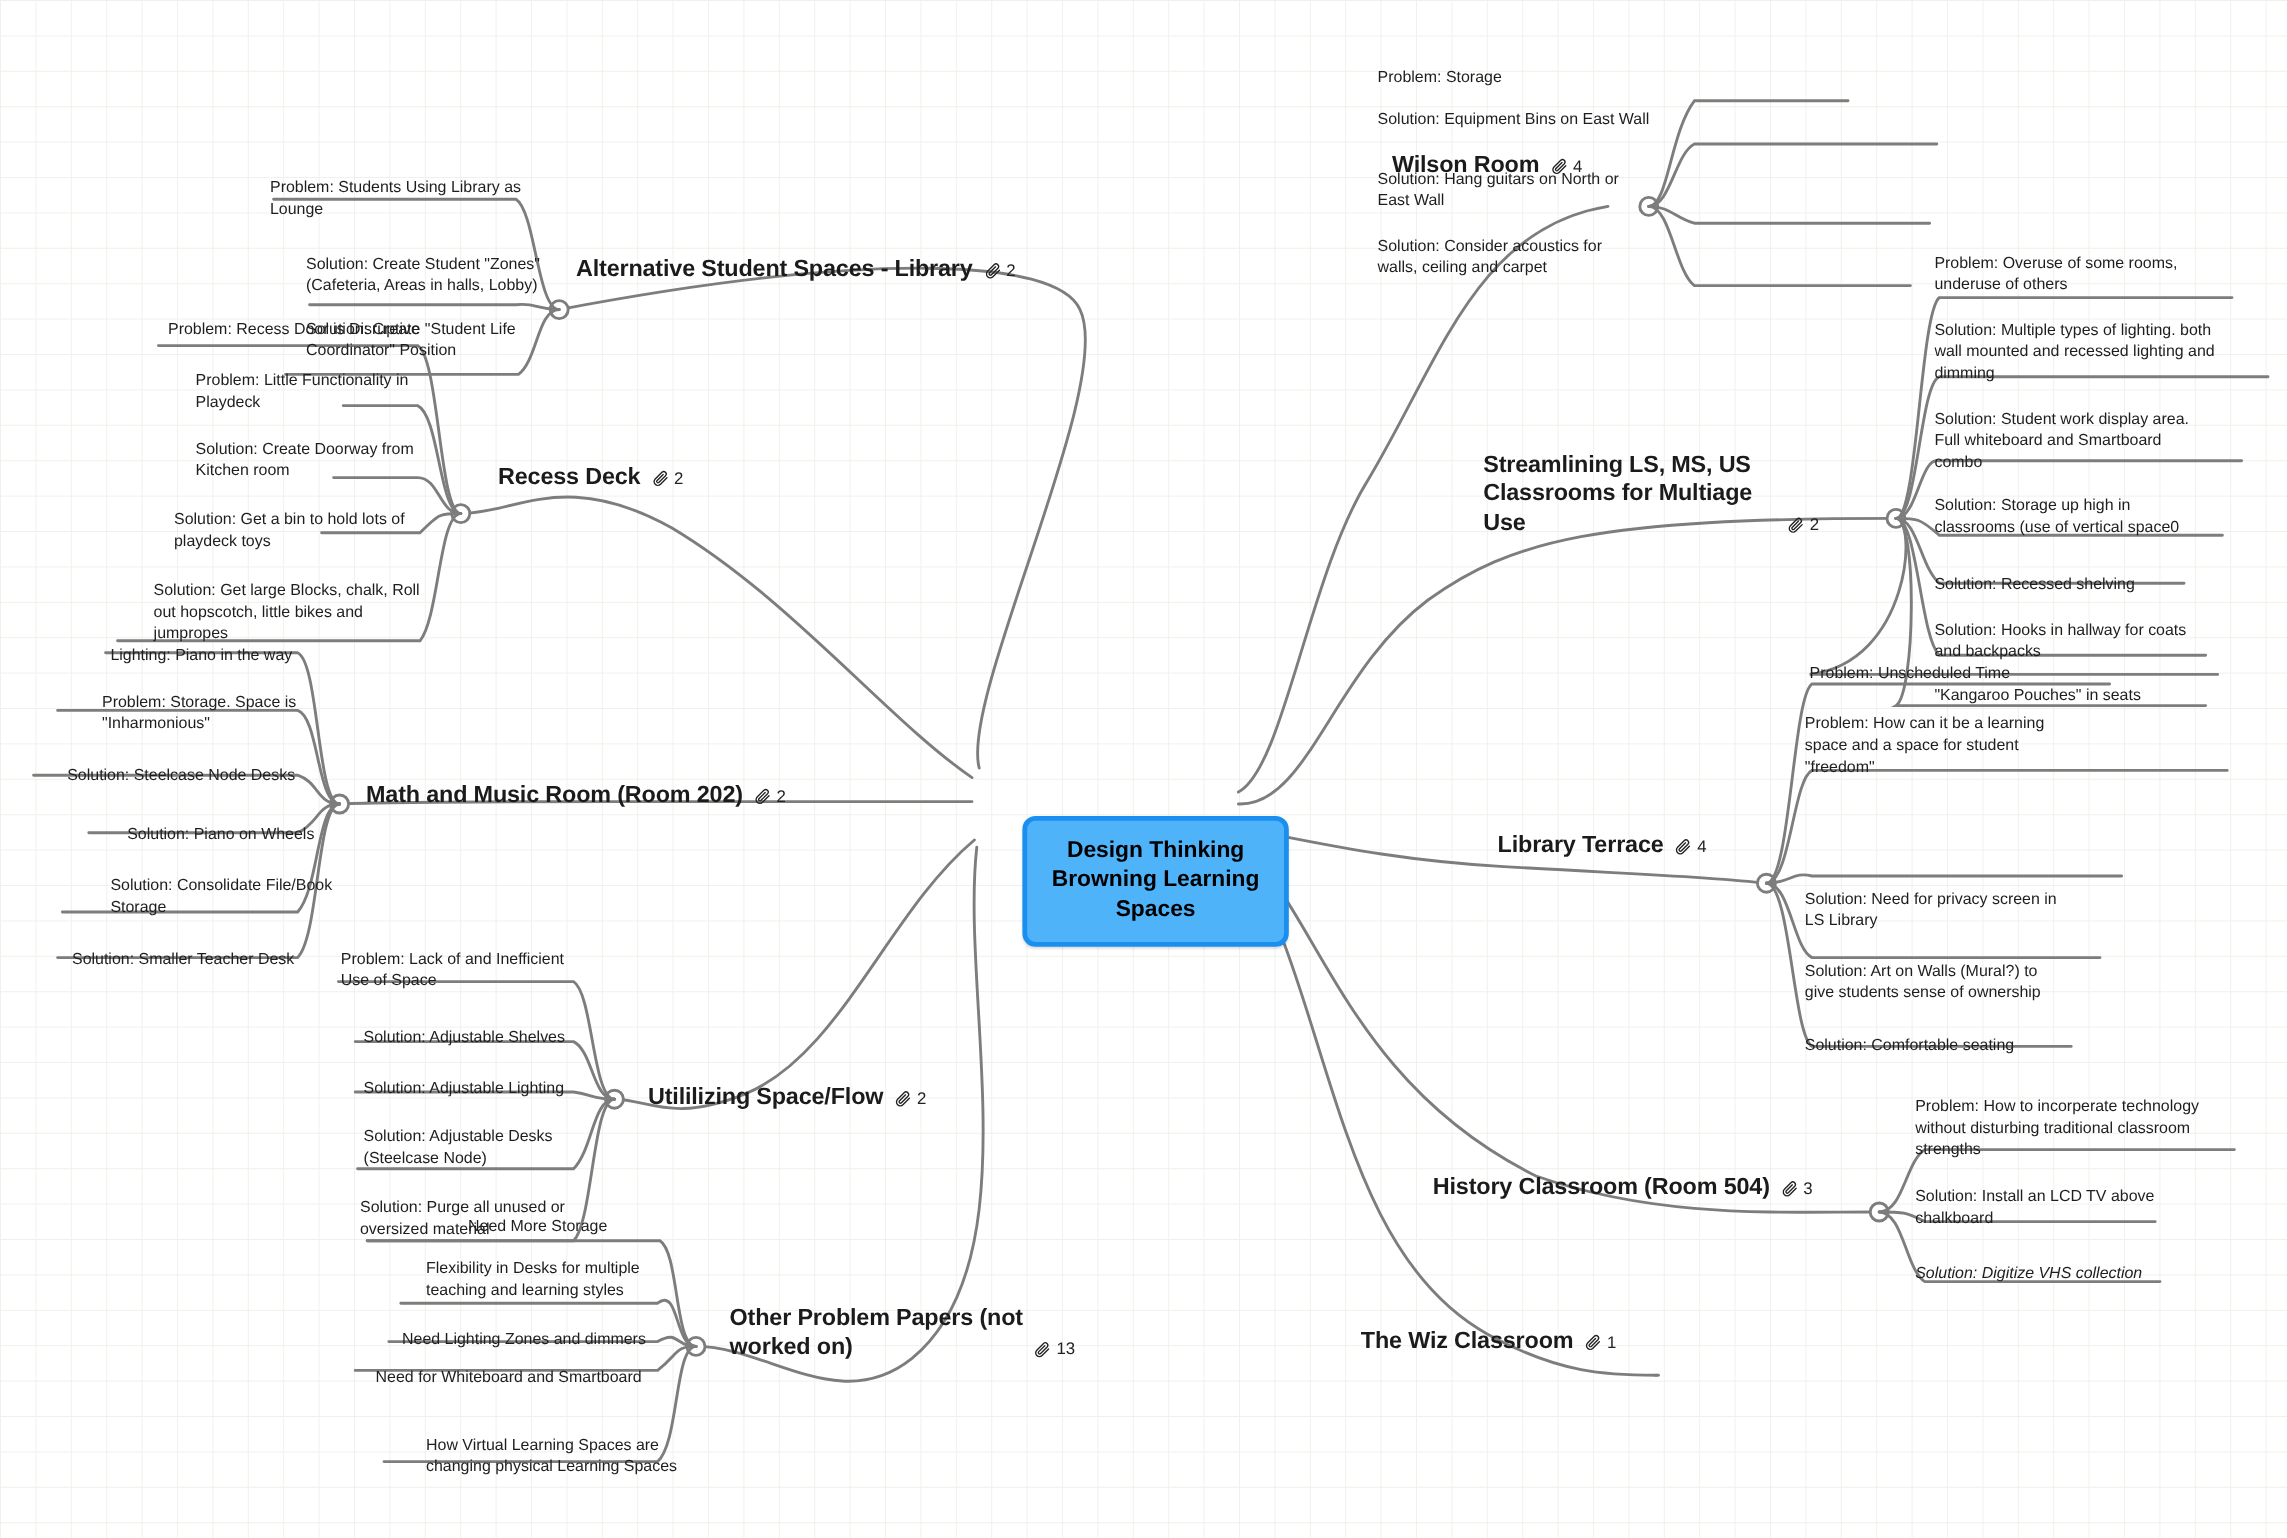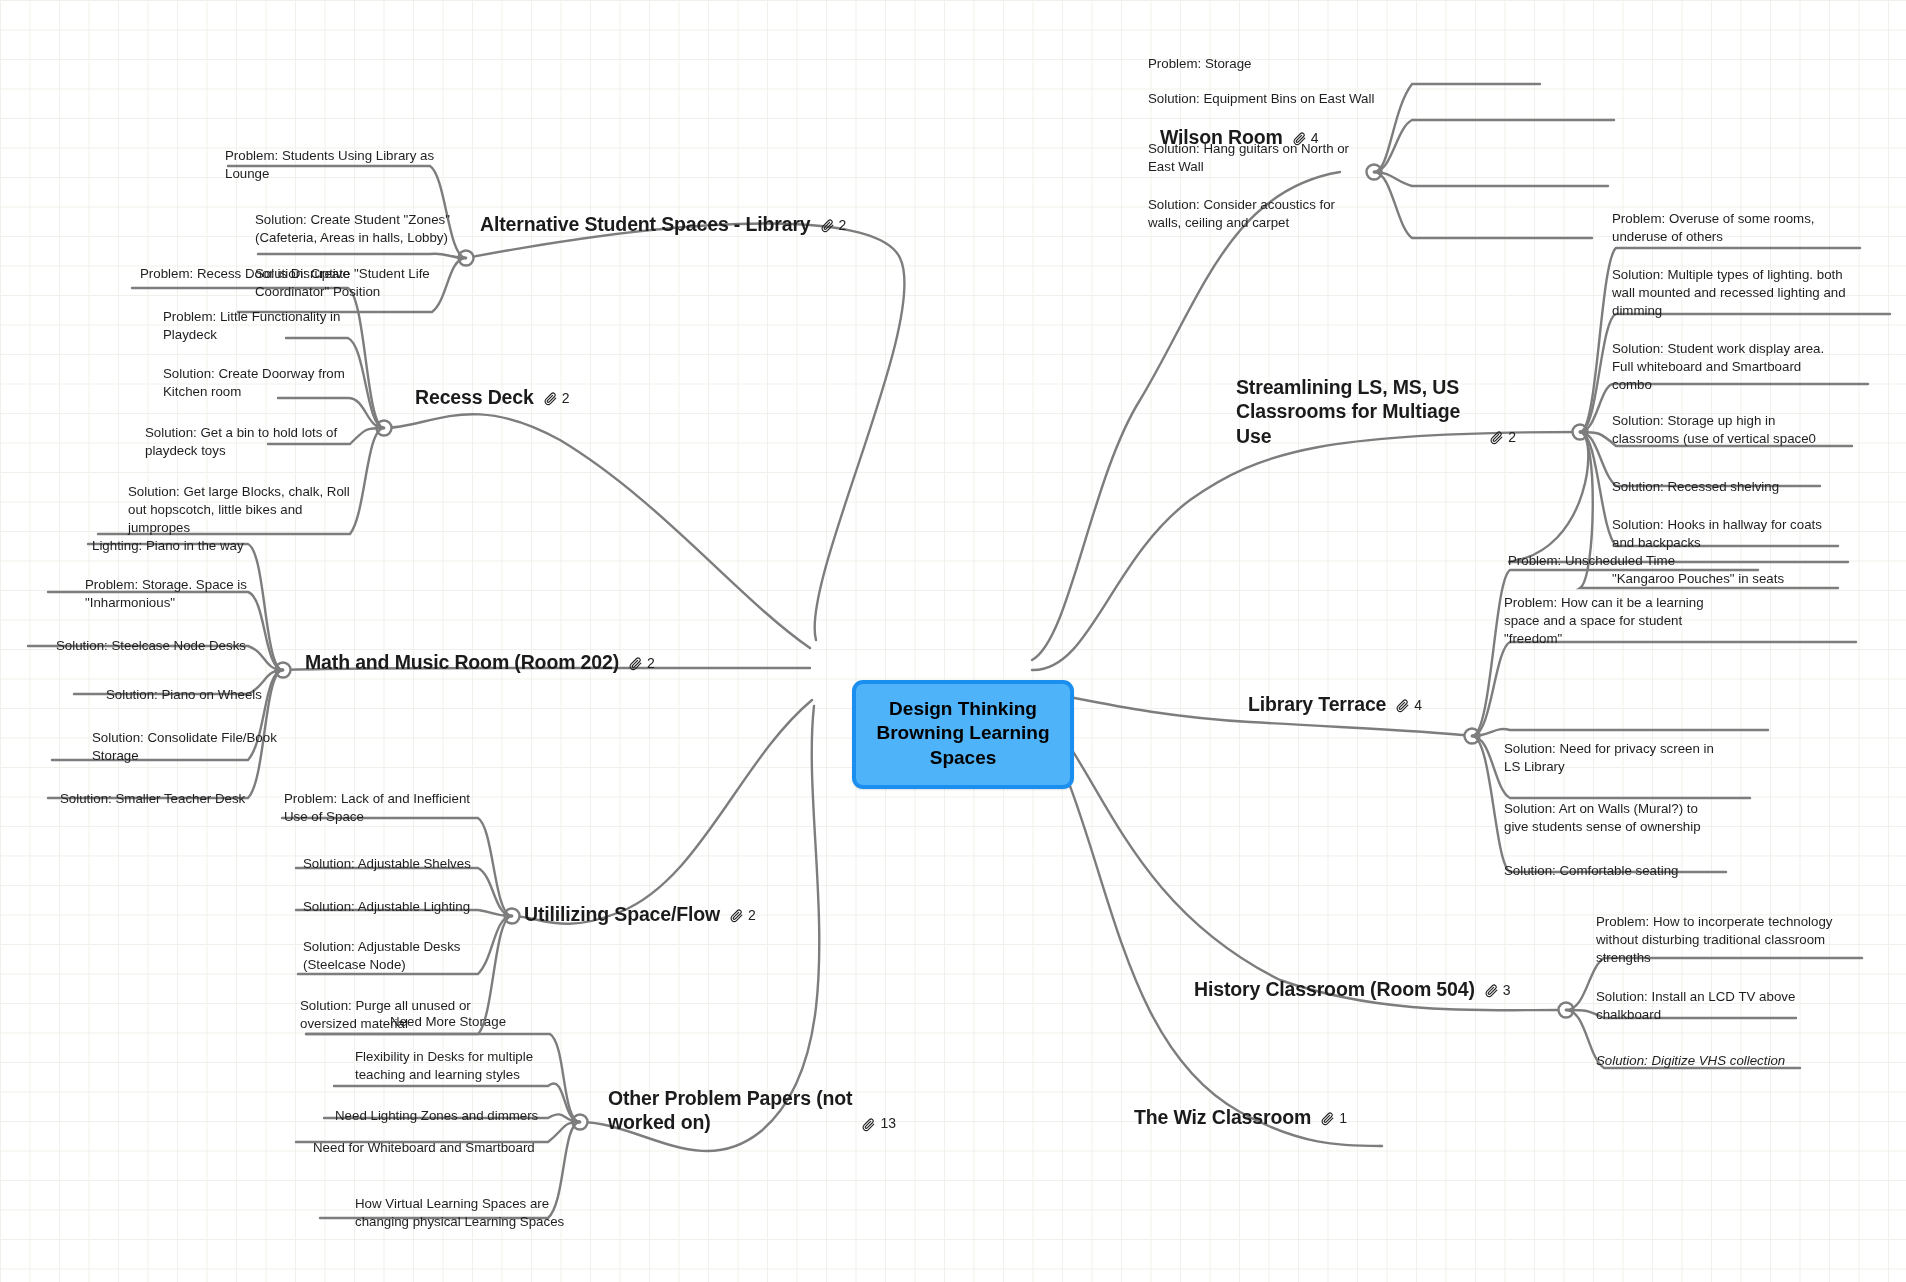--- a/index.html
+++ b/index.html
@@ -300,21 +300,21 @@
   </div>
   <div class="node leaf r" style="left:92px; top:537px; width:220px;">Lighting: Piano in the way</div>
   <div class="node leaf r" style="left:85px; top:576px; width:200px;">Problem: Storage. Space is
 "Inharmonious"</div>
   <div class="node leaf r" style="left:56px; top:637px; width:215px;">Solution: Steelcase Node Desks</div>
   <div class="node leaf r" style="left:78px; top:686px; width:215px;margin-left:28px;">Solution: Piano on Wheels</div>
   <div class="node leaf r" style="left:56px; top:729px; width:200px;margin-left:36px;">Solution: Consolidate File/Book
 Storage</div>
   <div class="node leaf r" style="left:60px; top:790px; width:220px;">Solution: Smaller Teacher Desk</div>
 
-  <div class="node branch" style="left:524px; top:902px;">
+  <div class="node branch" style="left:540px; top:902px;">
     <span class="btxt">Utililizing Space/Flow</span>
     <span class="clip">
       <svg width="15" height="15" viewBox="0 0 24 24" fill="none" stroke="#222" stroke-width="1.8" stroke-linecap="round" stroke-linejoin="round">
         <path d="M20.5 11.5l-8.6 8.6a5 5 0 0 1-7.1-7.1l9-9a3.4 3.4 0 0 1 4.8 4.8l-9 9a1.8 1.8 0 0 1-2.5-2.5l8.3-8.3"></path>
       </svg>
       <span>2</span>
     </span>
   </div>
   <div class="node leaf r" style="left:284px; top:790px; width:220px;">Problem: Lack of and Inefficient
 Use of Space</div>

